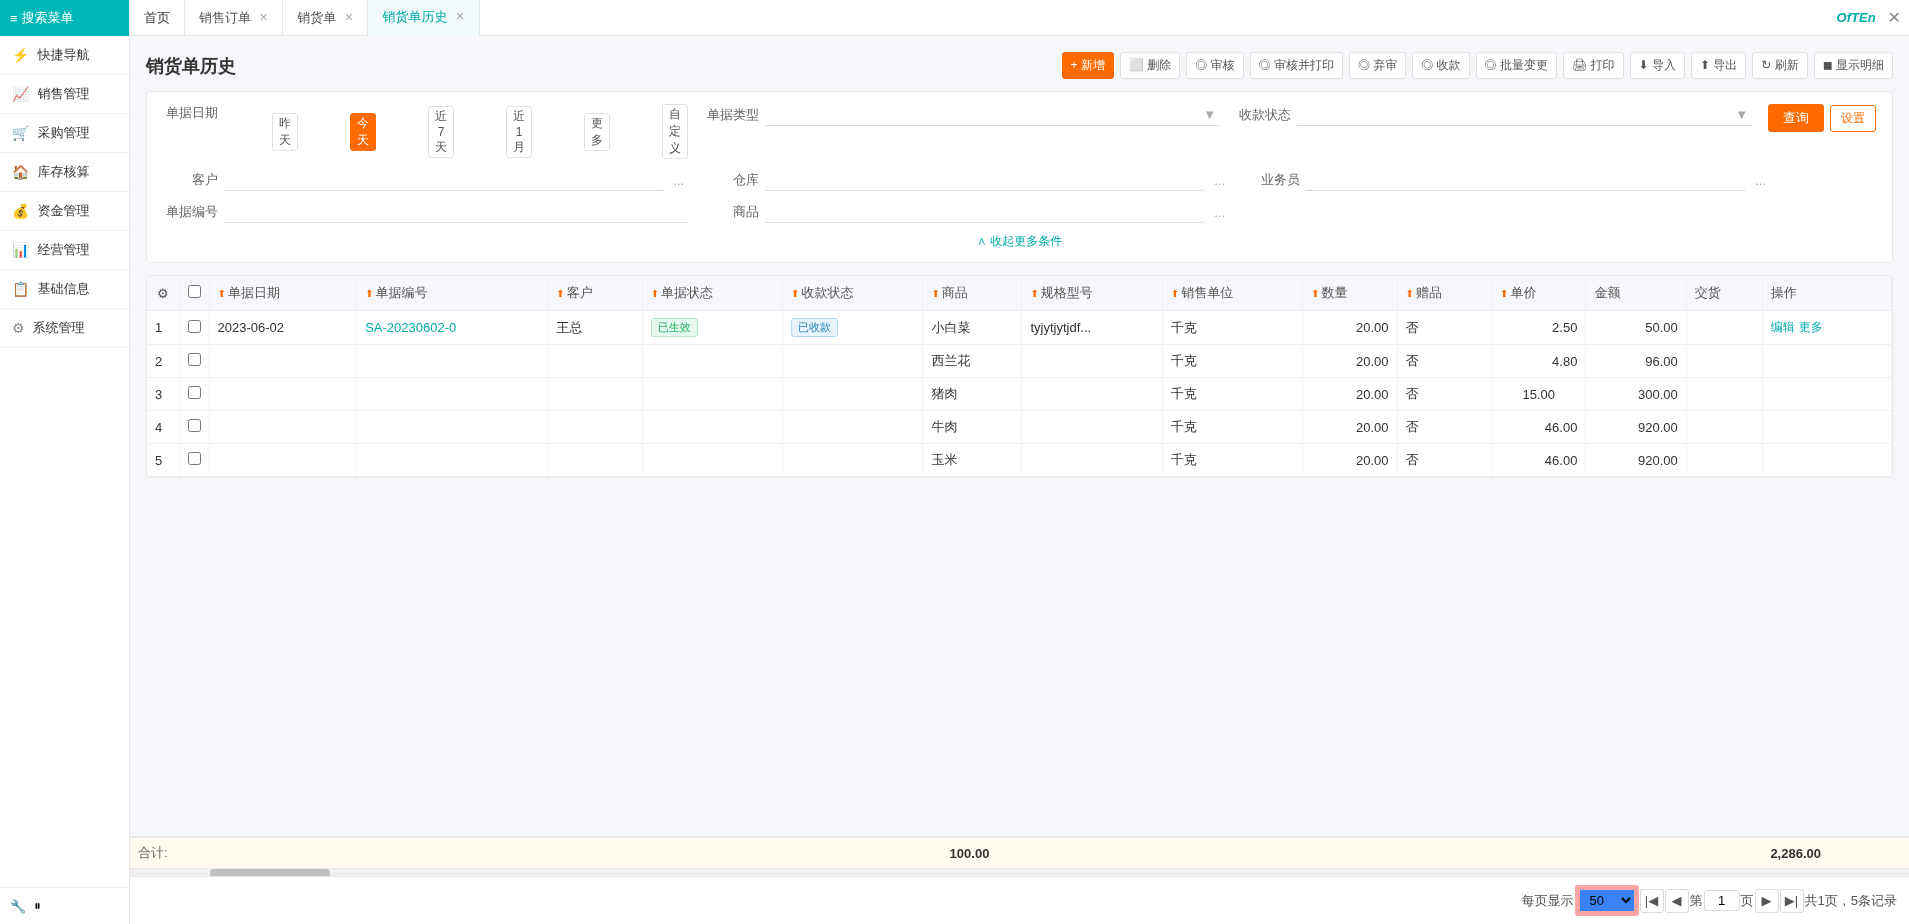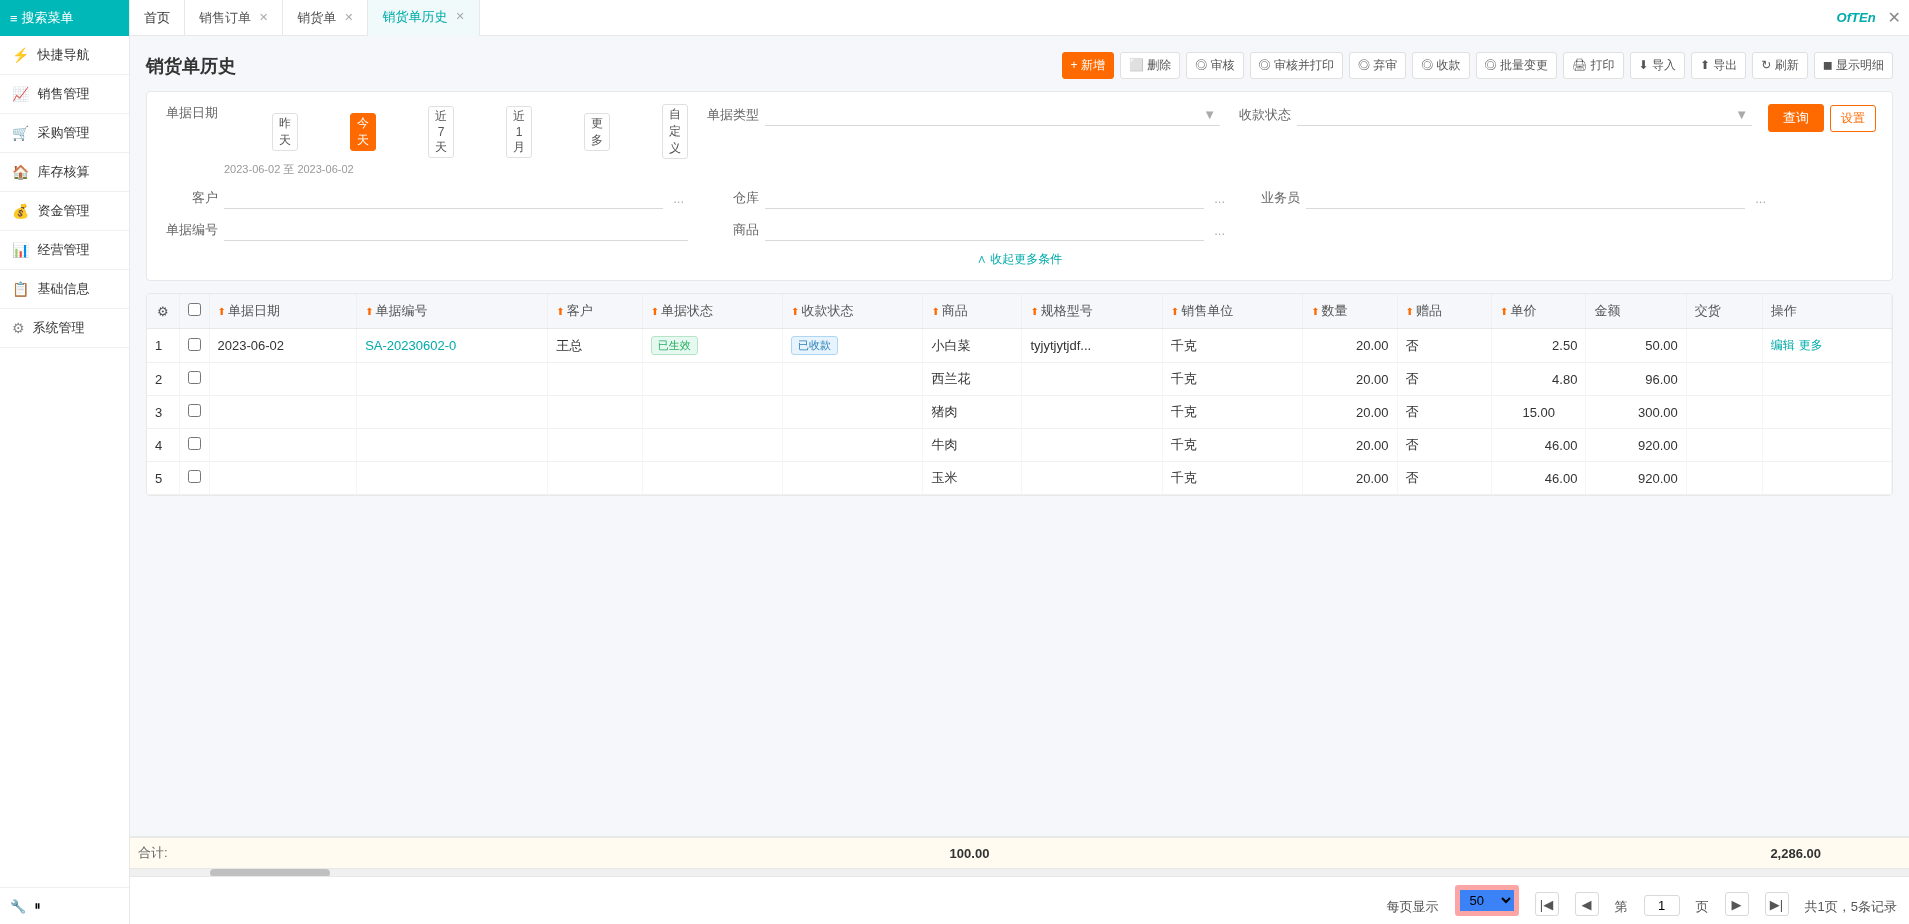--- a/index.html
+++ b/index.html
@@ -265,26 +265,26 @@
       color: #333;
       flex-shrink: 0;
     }
     .summary-label { min-width: 100px; color: #666; }
     .summary-qty { flex: 1; text-align: center; font-weight: bold; }
     .summary-amount { min-width: 200px; text-align: right; font-weight: bold; padding-right: 80px; }
 
     
     .pagination-bar {
       display: flex;
-      align-items: flex-end;
+      align-items: center;
       justify-content: flex-end;
       padding: 8px 12px;
       background: #fff;
       border-top: 1px solid #e8e8e8;
-      gap: 16px;
+      gap: 1px;
       font-size: 12px;
       color: #555;
       flex-shrink: 0;
     }
     .page-size-select {
       border: 5px solid #fca5a5;
       border-radius: 3px;
       padding: 2px 6px;
       cursor: pointer;
       background: #3b82f6;
@@ -456,21 +456,20 @@
           <span class="filter-label">单据日期</span>
           <div style="flex:1;">
             <div class="date-btns">
               <button class="date-btn">昨天</button>
               <button class="date-btn active">今天</button>
               <button class="date-btn">近7天</button>
               <button class="date-btn">近1月</button>
               <button class="date-btn">更多</button>
               <button class="date-btn">自定义</button>
             </div>
-            <div style="font-size:11px;color:#999;margin-top:3px;">2023-06-02 至 2023-06-02</div>
           </div>
         </div>
         <div style="flex:2;display:flex;align-items:center;gap:6px;">
           <span class="filter-label" style="min-width:55px;">单据类型</span>
           <div class="filter-select" style="flex:1;">
             <span></span>
             <span class="filter-select-arrow">▼</span>
           </div>
         </div>
         <div style="flex:2;display:flex;align-items:center;gap:6px;">

